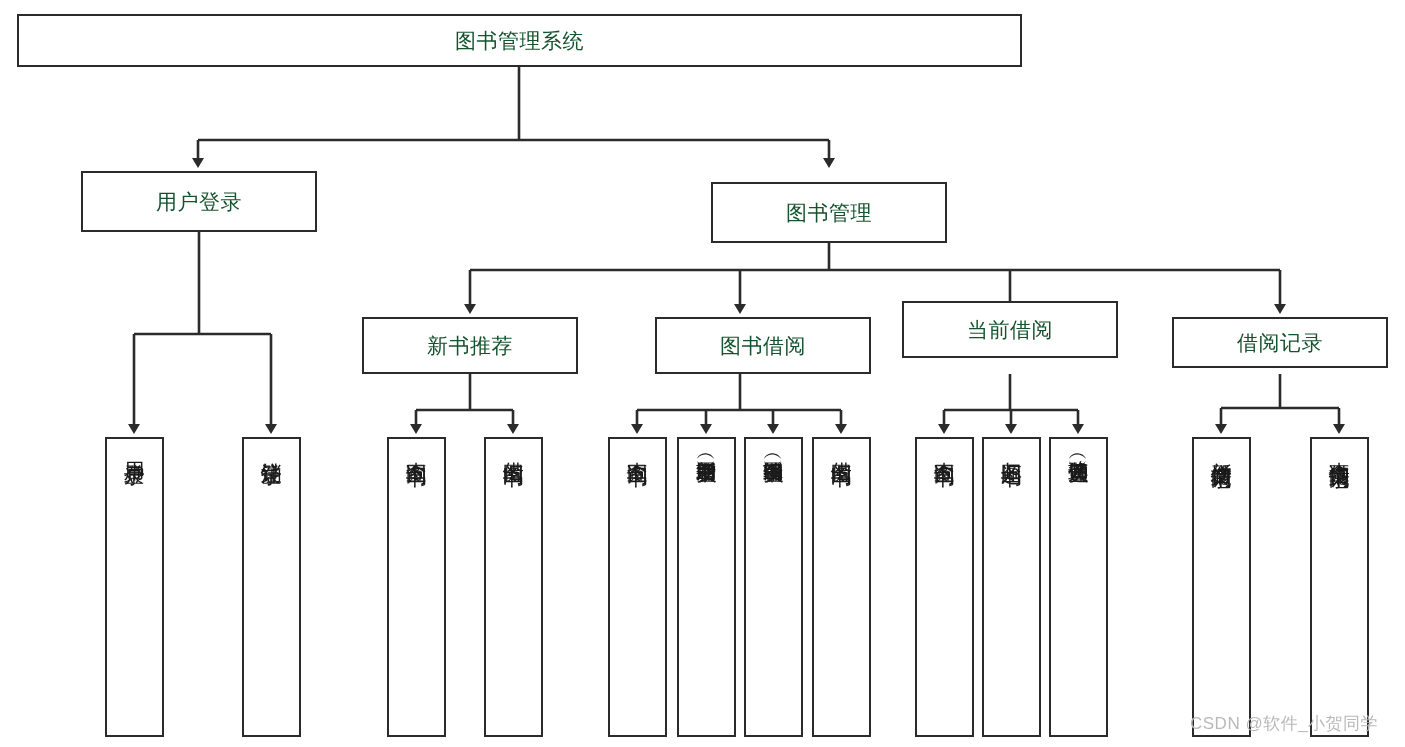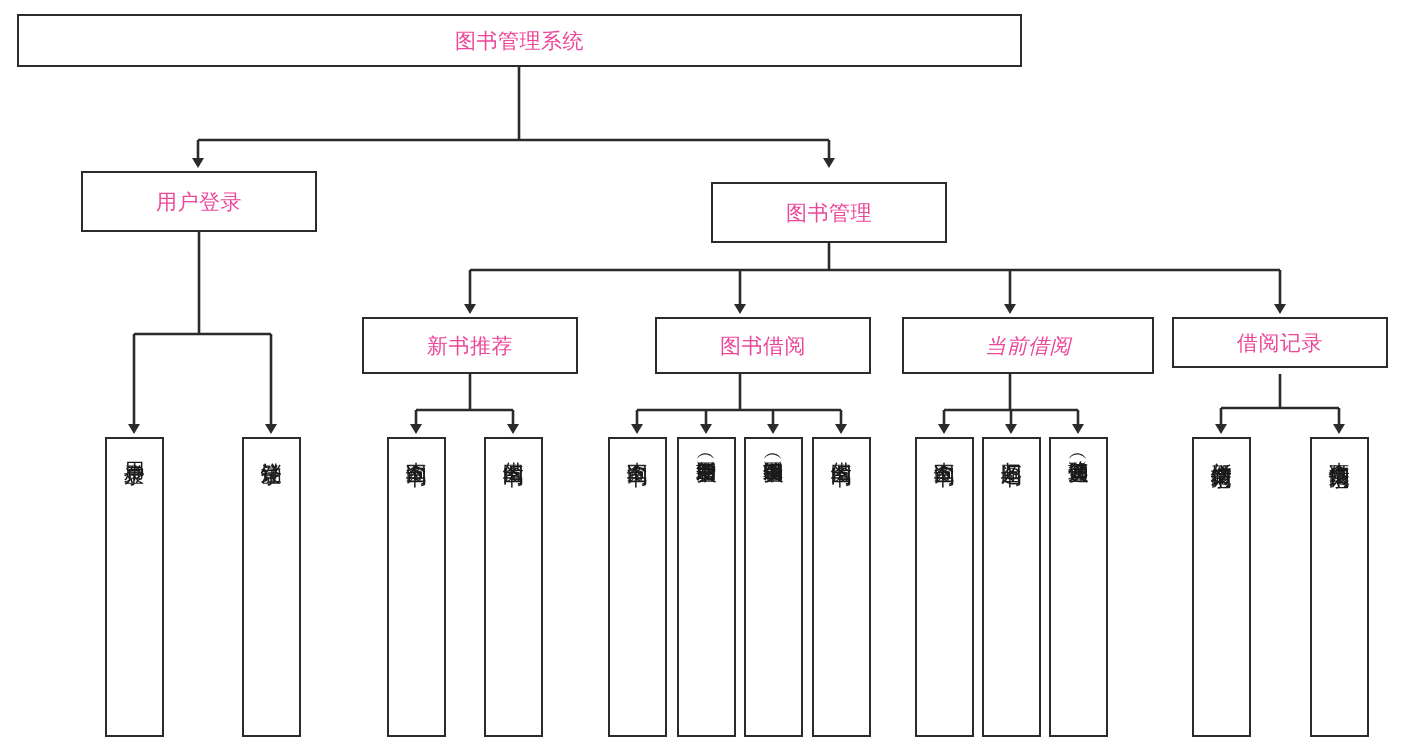--- a/index.html
+++ b/index.html
@@ -30,21 +30,21 @@
     background: #ffffff;
     border: 2.4px solid #2b2b2b;
     display: flex;
     align-items: center;
     justify-content: center;
     overflow: hidden;
   }
   .node.horizontal .label {
     writing-mode: horizontal-tb;
     font-size: 21px;
-    color: #ec4899;
+    color: #14532d;
     letter-spacing: 0.5px;
     line-height: 1.1;
     white-space: nowrap;
   }
   .node.vertical {
     align-items: flex-start;
     justify-content: center;
     padding-top: 6px;
   }
   .node.vertical .label {
@@ -126,21 +126,21 @@
       </div>
       <div class="node horizontal" style="left: 711px; top: 182px; width: 236px; height: 61px;">
         <span class="label">图书管理</span>
       </div>
       <div class="node horizontal" style="left: 362px; top: 317px; width: 216px; height: 57px;">
         <span class="label">新书推荐</span>
       </div>
       <div class="node horizontal" style="left: 632px; top: 317px; width: 216px; height: 57px; margin-left: 23px;">
         <span class="label">图书借阅</span>
       </div>
-      <div class="node horizontal" style="left: 902px; top: 317px; width: 252px; height: 57px; font-style: italic;">
+      <div class="node horizontal" style="left: 902px; top: 301px; width: 216px; height: 57px;">
         <span class="label">当前借阅</span>
       </div>
       <div class="node horizontal" style="left: 1172px; top: 317px; width: 216px; height: 51px;">
         <span class="label">借阅记录</span>
       </div>
       <div class="node vertical" style="left: 105px; top: 437px; width: 59px; height: 300px;">
         <span class="label">用户登录</span>
       </div>
       <div class="node vertical" style="left: 242px; top: 437px; width: 59px; height: 300px;">
         <span class="label">注销登录</span>
@@ -173,13 +173,14 @@
         <span class="label">确认归还（管理员）</span>
       </div>
       <div class="node vertical" style="left: 1192px; top: 437px; width: 59px; height: 300px;">
         <span class="label">新增借阅记录</span>
       </div>
       <div class="node vertical" style="left: 1310px; top: 437px; width: 59px; height: 300px;">
         <span class="label">查询借阅记录</span>
       </div>
     </div>
 
+  <div class="watermark" style="left:1190px; top:712px;">CSDN @软件_小贺同学</div>
 </div>
 
 </body></html>

